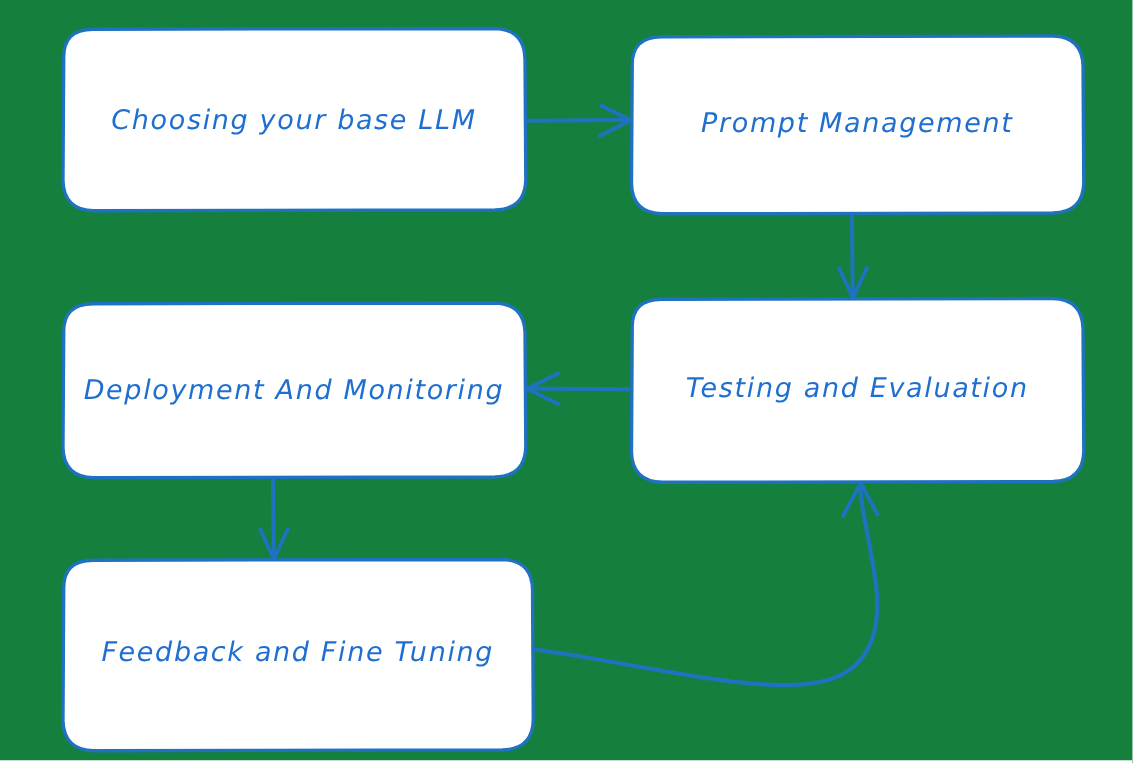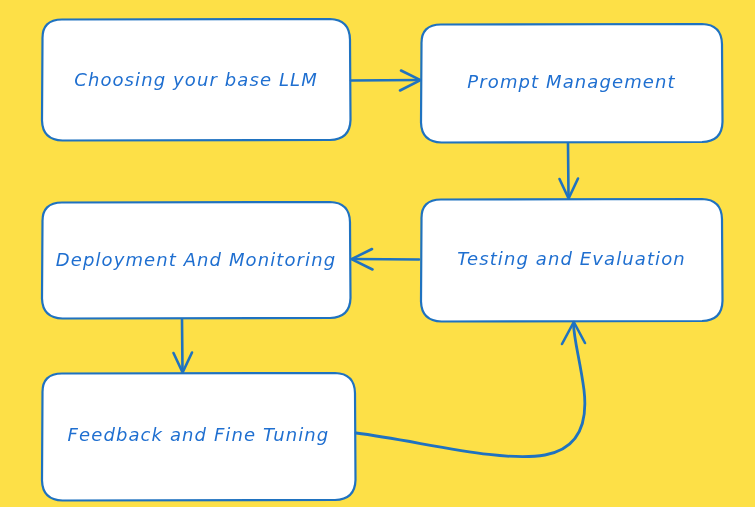--- a/index.html
+++ b/index.html
@@ -8,21 +8,21 @@
     padding: 0;
     background: #ffffff;
   }
   body {
     font-family: "DejaVu Sans", sans-serif;
   }
   #diagram-canvas {
     position: relative;
     width: 755px;
     height: 507px;
-    background: #fde047;
+    background: #15803d;
     overflow: hidden;
   }
   #flow-svg {
     position: absolute;
     top: 0;
     left: 0;
     width: 755px;
     height: 521px;
     display: block;
   }

